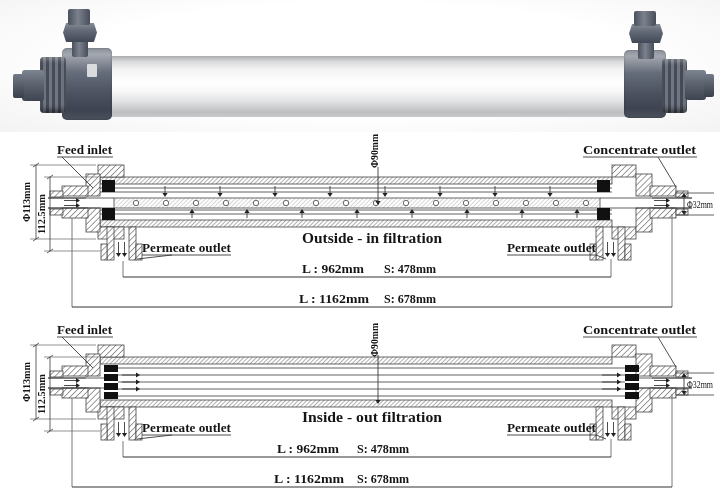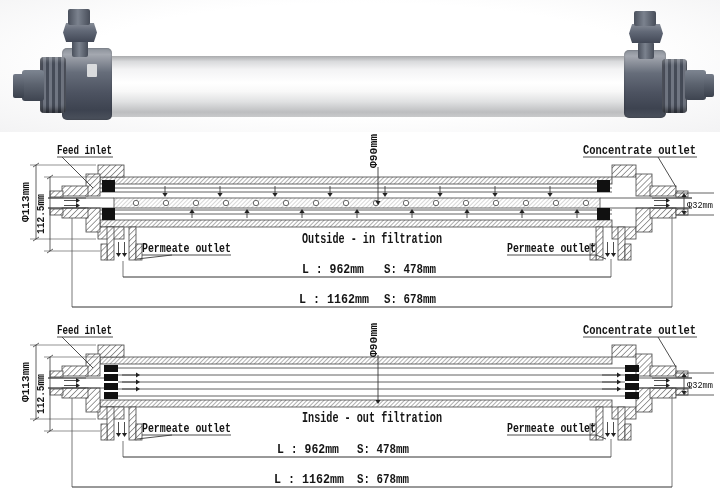--- a/index.html
+++ b/index.html
@@ -1,17 +1,17 @@
 <!DOCTYPE html>
 <html><head>
 <meta charset="utf-8">
 <style>
   html,body{margin:0;padding:0;background:#fff;}
   .stage{position:relative;width:720px;height:501px;background:#fff;overflow:hidden;
-         font-family:Liberation Mono, monospace;}
+         font-family:Liberation Serif, serif;}
   
   .photo{position:absolute;left:0;top:0;width:720px;height:132px;
          background:radial-gradient(ellipse at 50% 45%,#ffffff 55%,#f3f3f4 100%);}
   .photo div{position:absolute;}
   .tube{left:106px;top:56px;width:524px;height:61px;border-radius:3px;
         background:linear-gradient(180deg,#aaabad 0%,#d9dadc 9%,#f3f3f4 22%,#ffffff 44%,#f8f8f8 58%,#e0e1e2 75%,#bdbec0 92%,#c9cacb 100%);}
   .cap{background:linear-gradient(180deg,#8a9099 0%,#a4a8b0 9%,#666d7a 34%,#4d5361 62%,#3d4350 86%,#4b515c 100%);
        border-radius:5px;box-shadow:inset 0 0 2px rgba(0,0,0,.35);}
   .cap-l{left:62px;top:48px;width:50px;height:72px;}
   .cap-r{left:624px;top:50px;width:42px;height:68px;}

